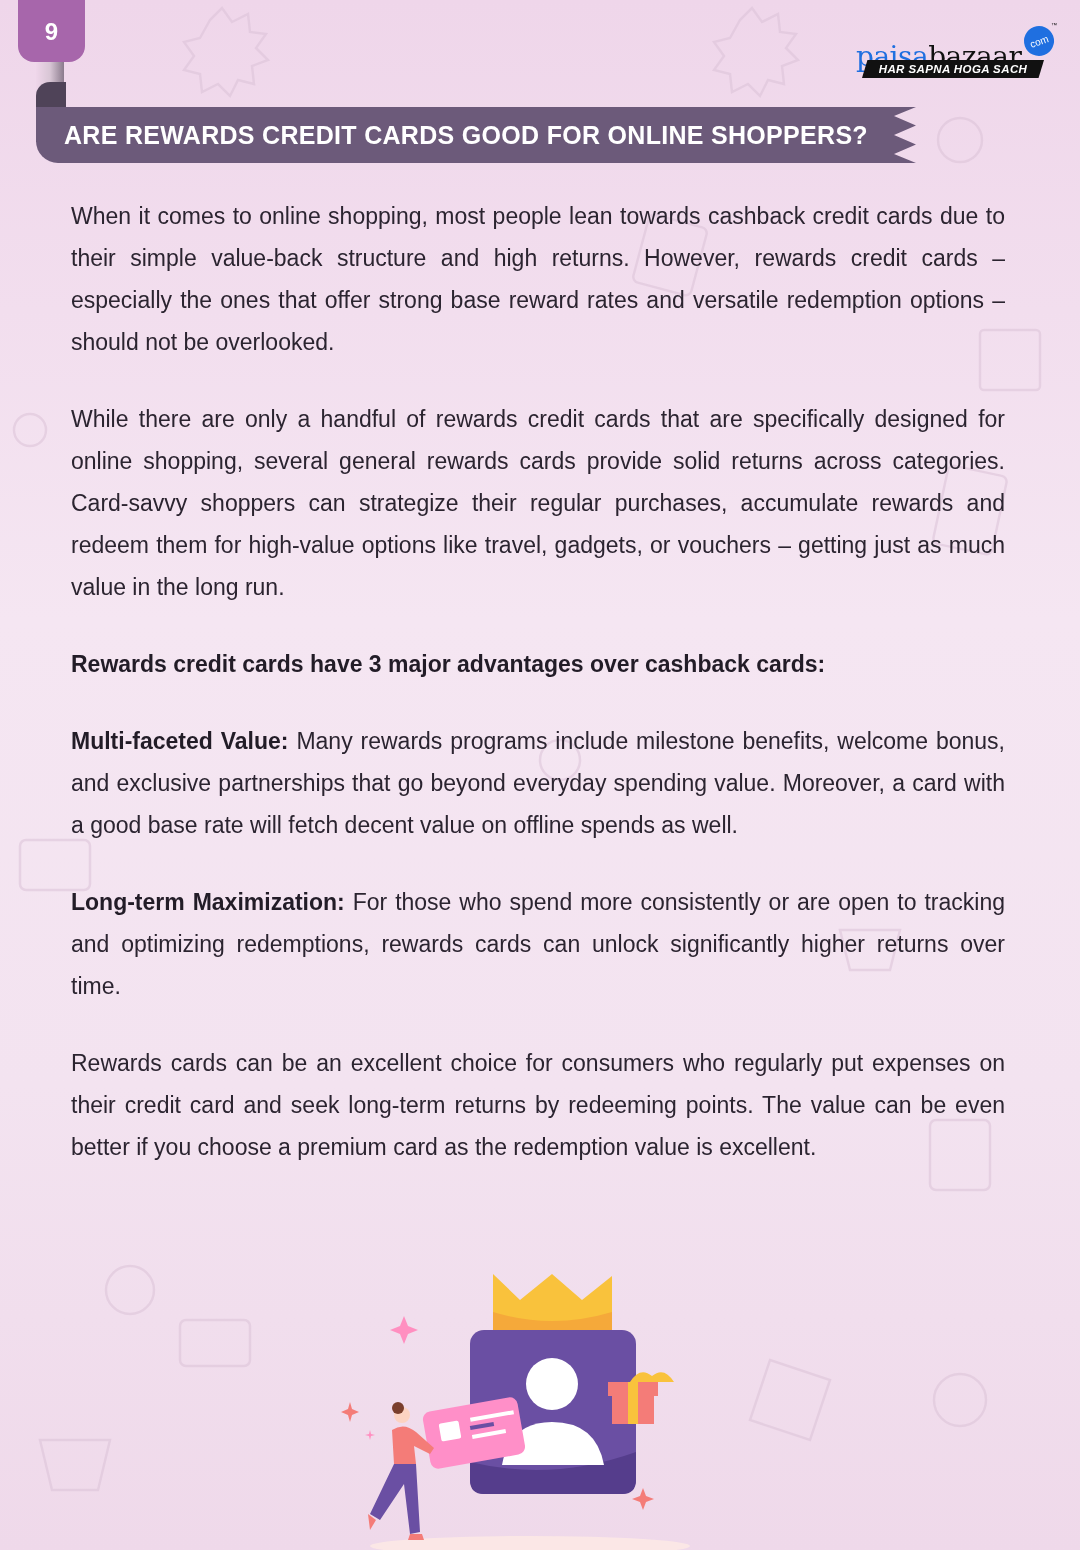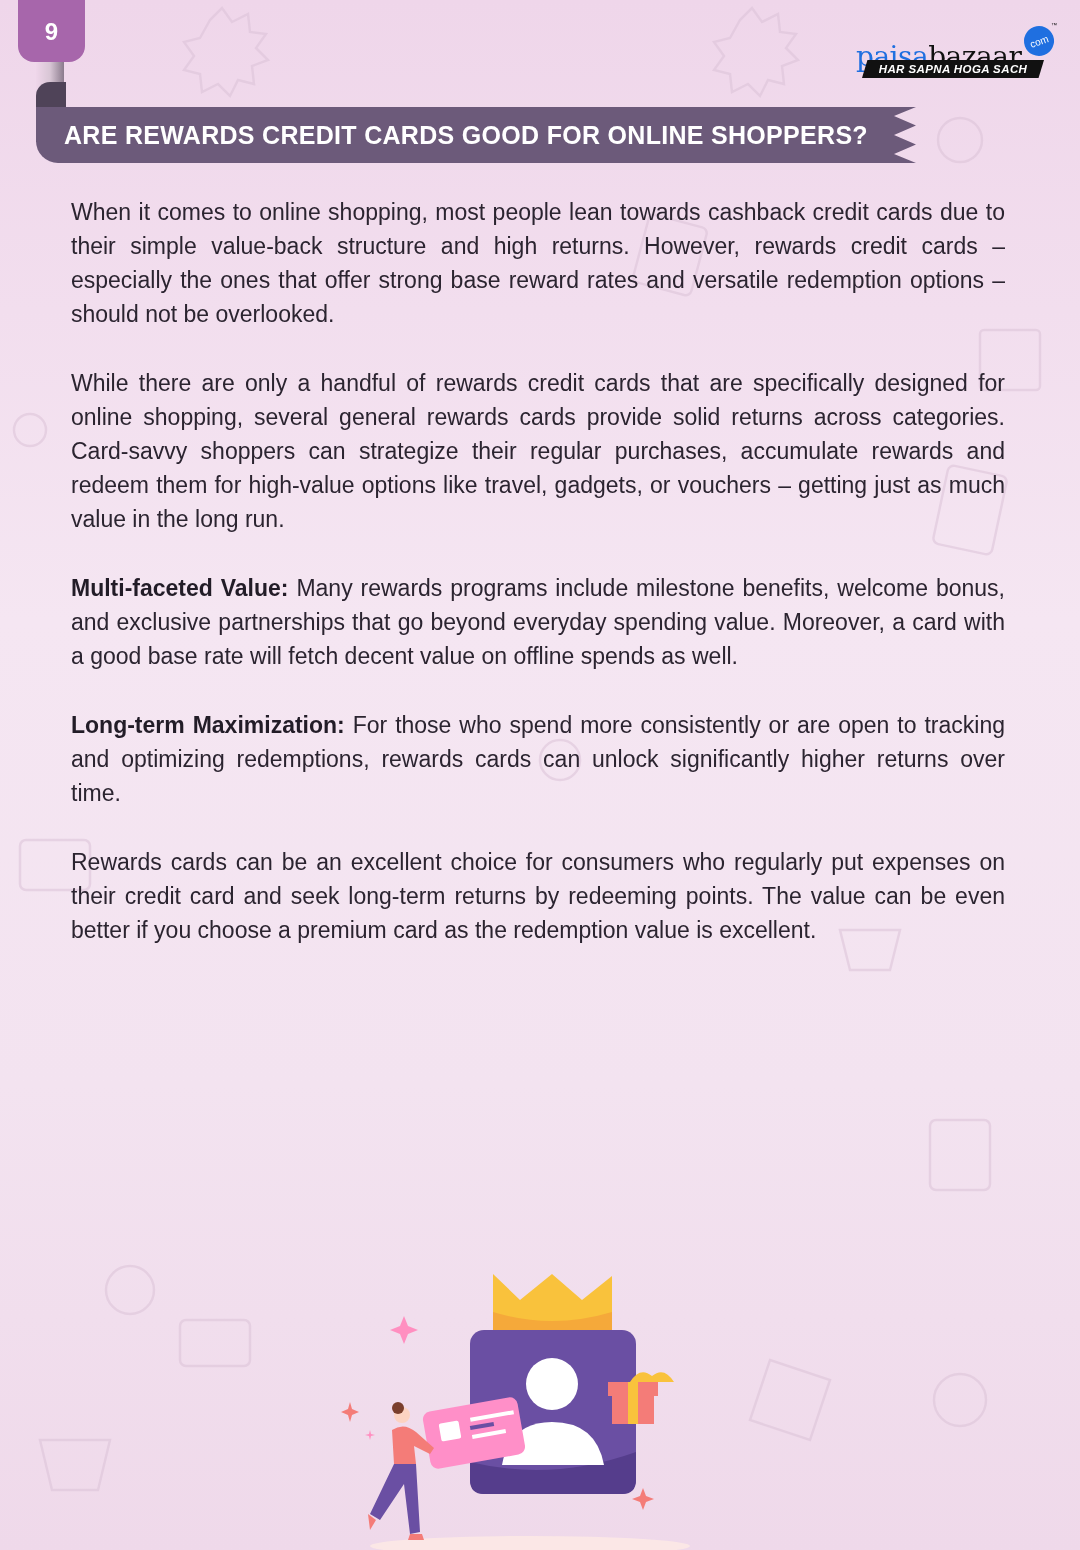--- a/index.html
+++ b/index.html
@@ -48,21 +48,21 @@
   .logo-tm { position: absolute; left: 195px; top: 0; font-size: 6px; color: #111; }
   .logo-tag {
     position: absolute; left: 6px; top: 38px; width: 182px; height: 18px;
     background: #111; color: #fff; font-weight: 700; font-size: 11.5px; letter-spacing: 0.4px;
     display: flex; align-items: center; justify-content: center;
     clip-path: polygon(3% 0, 100% 0, 97% 100%, 0 100%);
     font-style: italic;
   }
   .content {
     position: absolute; left: 71px; top: 195px; width: 934px;
-    font-size: 23px; line-height: 34px; color: #2b2430;
+    font-size: 23px; line-height: 42px; color: #2b2430;
   }
   .content p { text-align: justify; margin-bottom: 35px; }
   .content b { font-weight: 700; color: #221c27; }
   .illustration { position: absolute; left: 330px; top: 1262px; width: 400px; height: 288px; }
 </style>
 </head>
 <body>
 
 <svg class="doodles" width="1080" height="1550" viewBox="0 0 1080 1550" fill="none" stroke="#dcc3d8" stroke-width="2.5">
   <g>
@@ -100,20 +100,21 @@
     <span class="logo-paisa">paisa</span><span class="logo-bazaar">bazaar</span>
   </div>
   <div class="logo-com">com</div>
   <div class="logo-tm">™</div>
   <div class="logo-tag">HAR SAPNA HOGA SACH</div>
 </div>
 
 <div class="content">
   <p>When it comes to online shopping, most people lean towards cashback credit cards due to their simple value-back structure and high returns. However, rewards credit cards – especially the ones that offer strong base reward rates and versatile redemption options – should not be overlooked.</p>
   <p>While there are only a handful of rewards credit cards that are specifically designed for online shopping, several general rewards cards provide solid returns across categories. Card-savvy shoppers can strategize their regular purchases, accumulate rewards and redeem them for high-value options like travel, gadgets, or vouchers – getting just as much value in the long run.</p>
+  <p><b>Rewards credit cards have 3 major advantages over cashback cards:</b></p>
   <p><b>Multi-faceted Value:</b><span> Many rewards programs include milestone benefits, welcome bonus, and exclusive partnerships that go beyond everyday spending value. Moreover, a card with a good base rate will fetch decent value on offline spends as well.</span></p>
   <p><b>Long-term Maximization:</b><span> For those who spend more consistently or are open to tracking and optimizing redemptions, rewards cards can unlock significantly higher returns over time.</span></p>
   <p>Rewards cards can be an excellent choice for consumers who regularly put expenses on their credit card and seek long-term returns by redeeming points. The value can be even better if you choose a premium card as the redemption value is excellent.</p>
 </div>
 
 <svg class="illustration" viewBox="0 0 400 288" width="400" height="288">
   <ellipse cx="200" cy="284" rx="160" ry="10" fill="#fbe7e6"></ellipse>
   <g>
     <polygon points="163,50 163,12 190,38 222,12 252,38 282,14 282,74 163,74" fill="#f9c23c"></polygon>
     <path d="M163,50 Q222,68 282,50 L282,74 L163,74 Z" fill="#f5a93a"></path>

